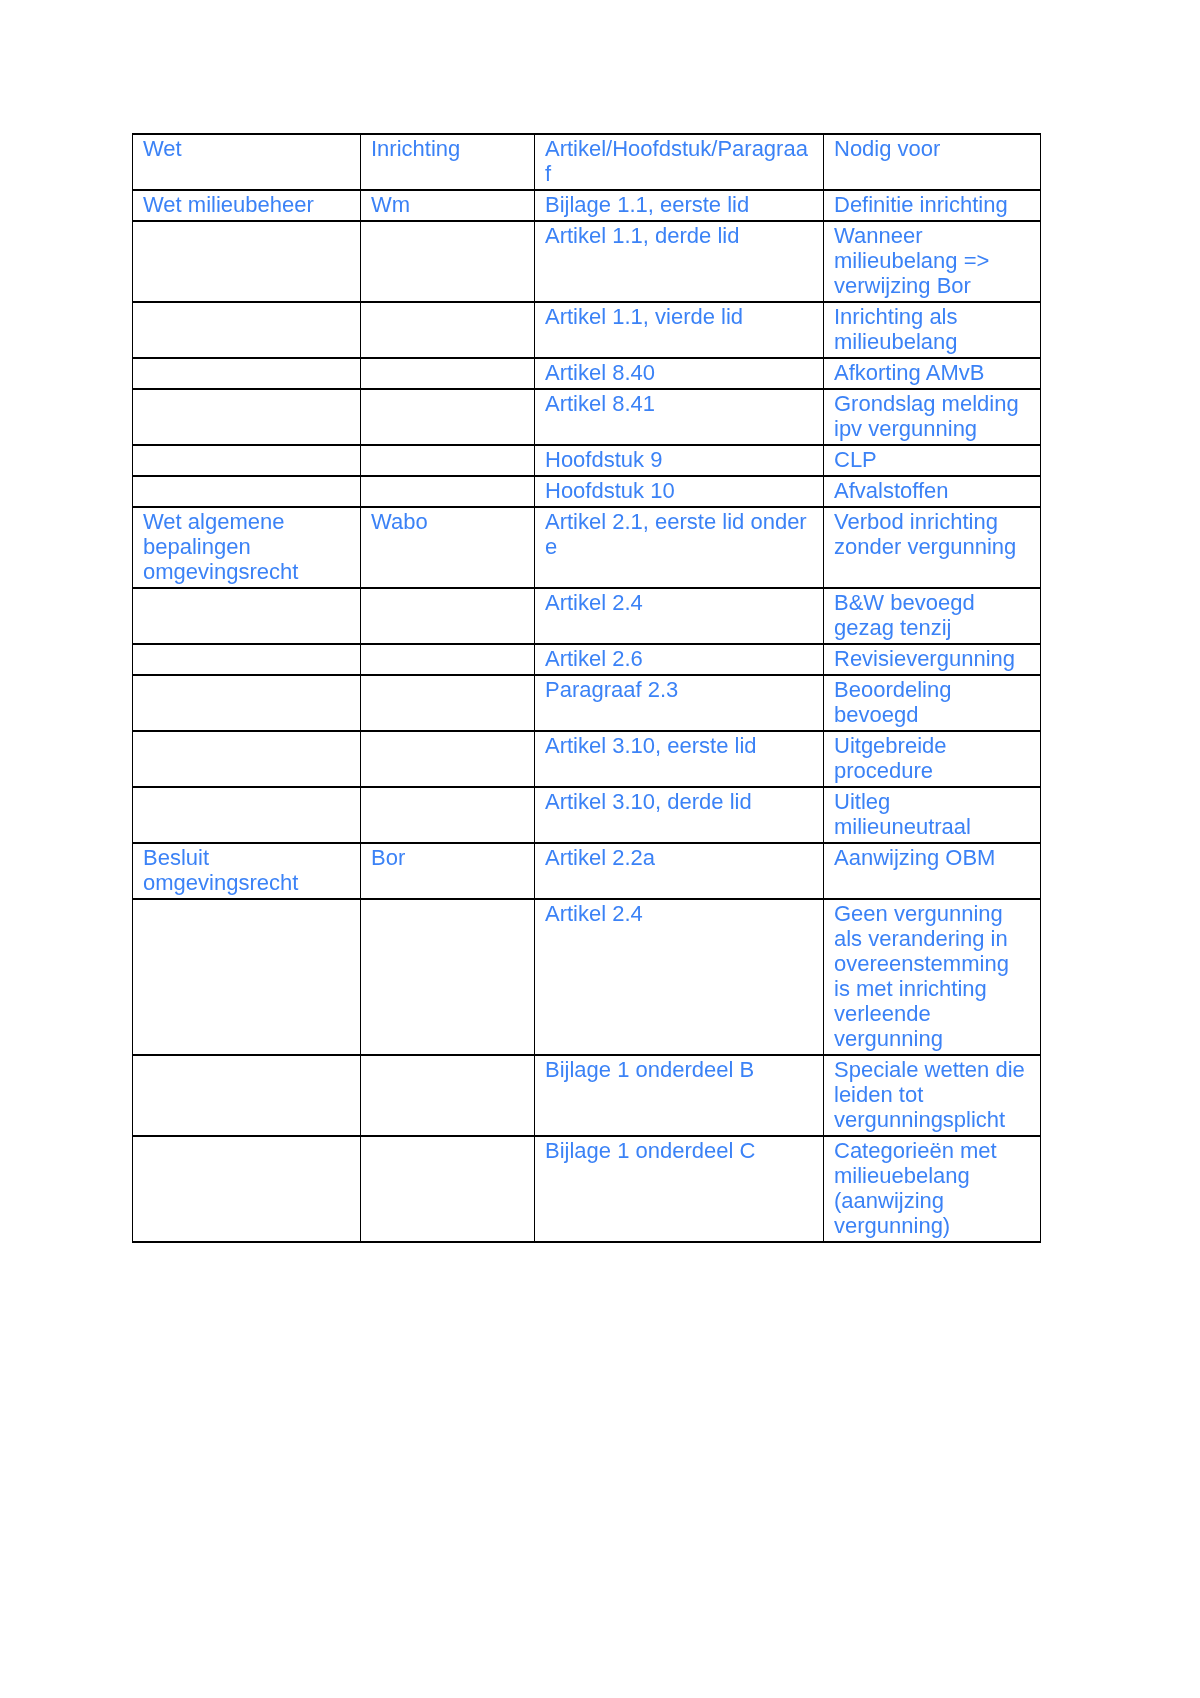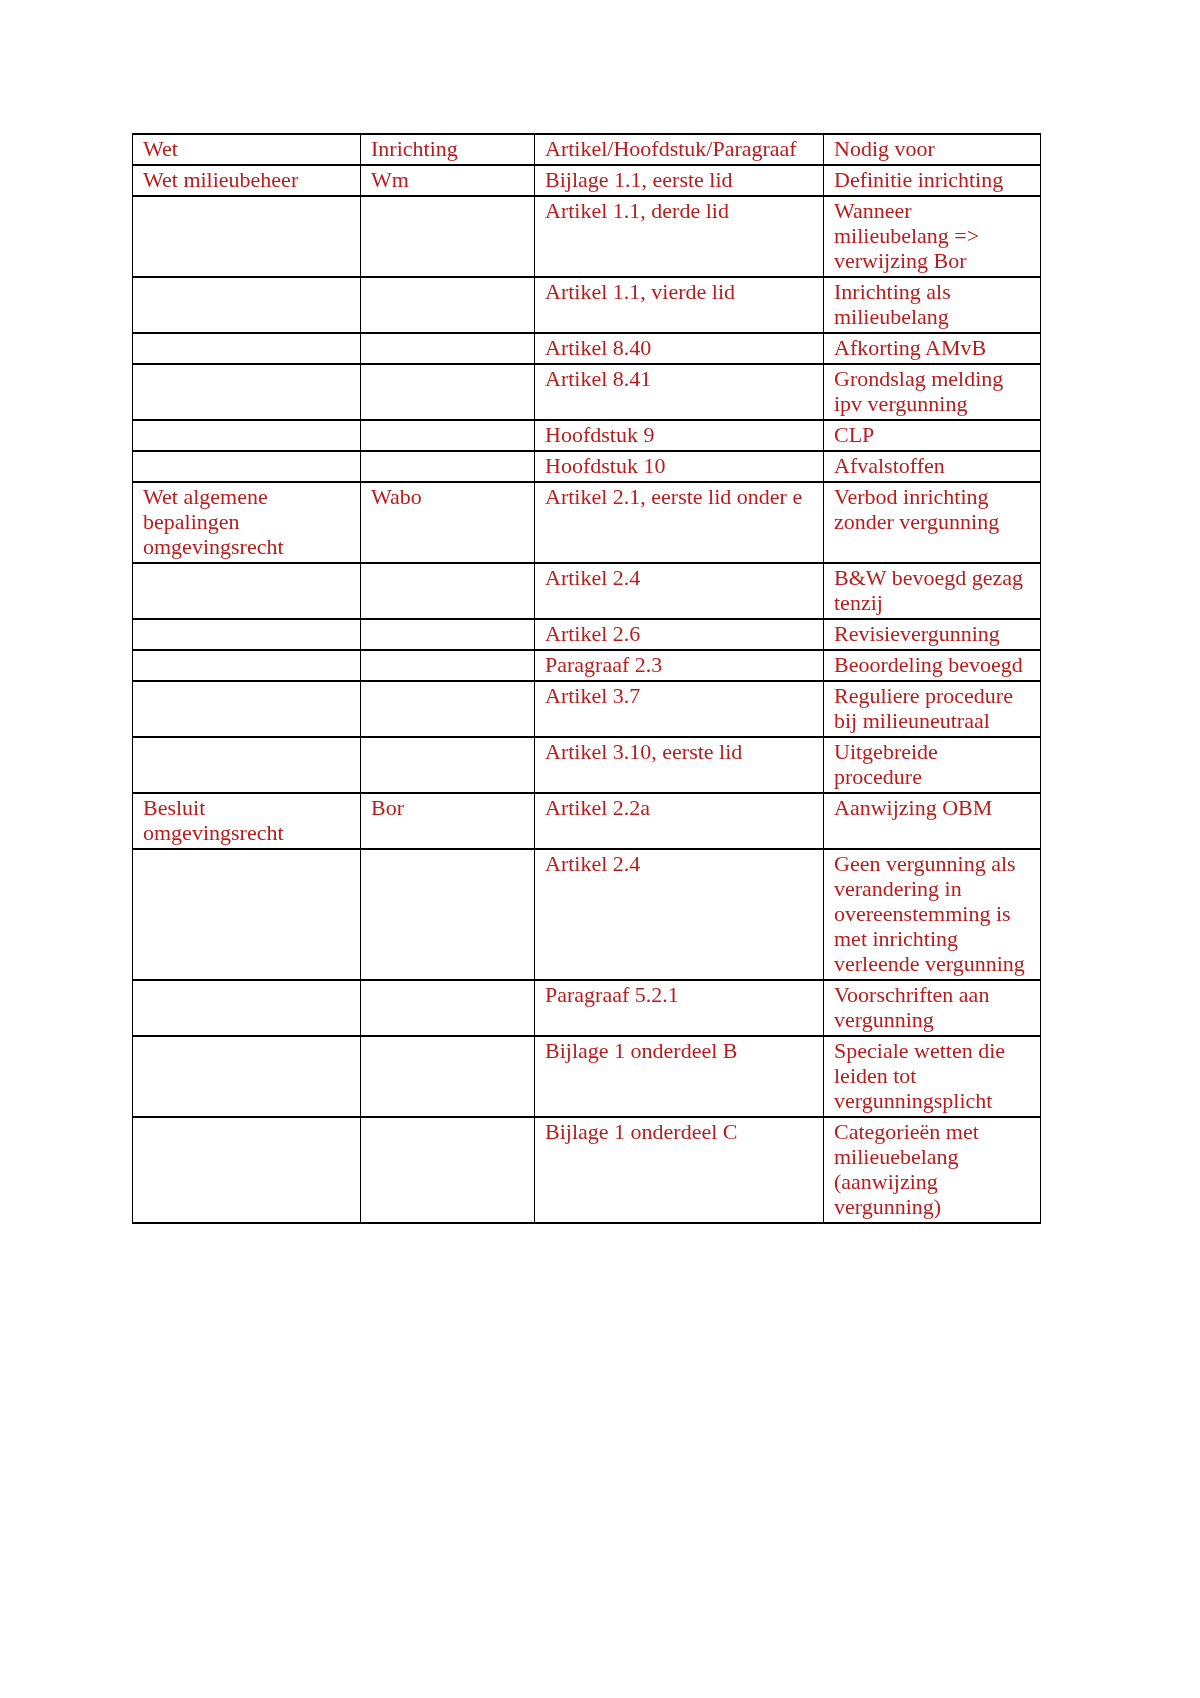--- a/index.html
+++ b/index.html
@@ -18,22 +18,21 @@
     position: absolute;
     left: 132px;
     top: 133px;
   }
   table.law-table {
     border-collapse: collapse;
     table-layout: fixed;
     width: 908px;
     font-size: 22px;
     line-height: 25px;
-    color: #b91c1c;
-    font-family: Liberation Serif, serif;
+    color: #3b82f6;
   }
   table.law-table th,
   table.law-table td {
     border-top: 2px solid #000000;
     border-bottom: 2px solid #000000;
     border-left: 1px solid #000000;
     border-right: 1px solid #000000;
     vertical-align: top;
     text-align: left;
     font-weight: normal;
@@ -130,46 +129,40 @@
         </tr>
         <tr>
           <td></td>
           <td></td>
           <td>Paragraaf 2.3</td>
           <td>Beoordeling bevoegd</td>
         </tr>
         <tr>
           <td></td>
           <td></td>
-          <td>Artikel 3.7</td>
-          <td>Reguliere procedure bij milieuneutraal</td>
+          <td>Artikel 3.10, eerste lid</td>
+          <td>Uitgebreide procedure</td>
         </tr>
         <tr>
           <td></td>
           <td></td>
-          <td>Artikel 3.10, eerste lid</td>
-          <td>Uitgebreide procedure</td>
+          <td>Artikel 3.10, derde lid</td>
+          <td>Uitleg milieuneutraal</td>
         </tr>
         <tr>
           <td>Besluit omgevingsrecht</td>
           <td>Bor</td>
           <td>Artikel 2.2a</td>
           <td>Aanwijzing OBM</td>
         </tr>
         <tr>
           <td></td>
           <td></td>
           <td>Artikel 2.4</td>
           <td>Geen vergunning als verandering in overeenstemming is met inrichting verleende vergunning</td>
-        </tr>
-        <tr>
-          <td></td>
-          <td></td>
-          <td>Paragraaf 5.2.1</td>
-          <td>Voorschriften aan vergunning</td>
         </tr>
         <tr>
           <td></td>
           <td></td>
           <td>Bijlage 1 onderdeel B</td>
           <td>Speciale wetten die leiden tot vergunningsplicht</td>
         </tr>
         <tr>
           <td></td>
           <td></td>

